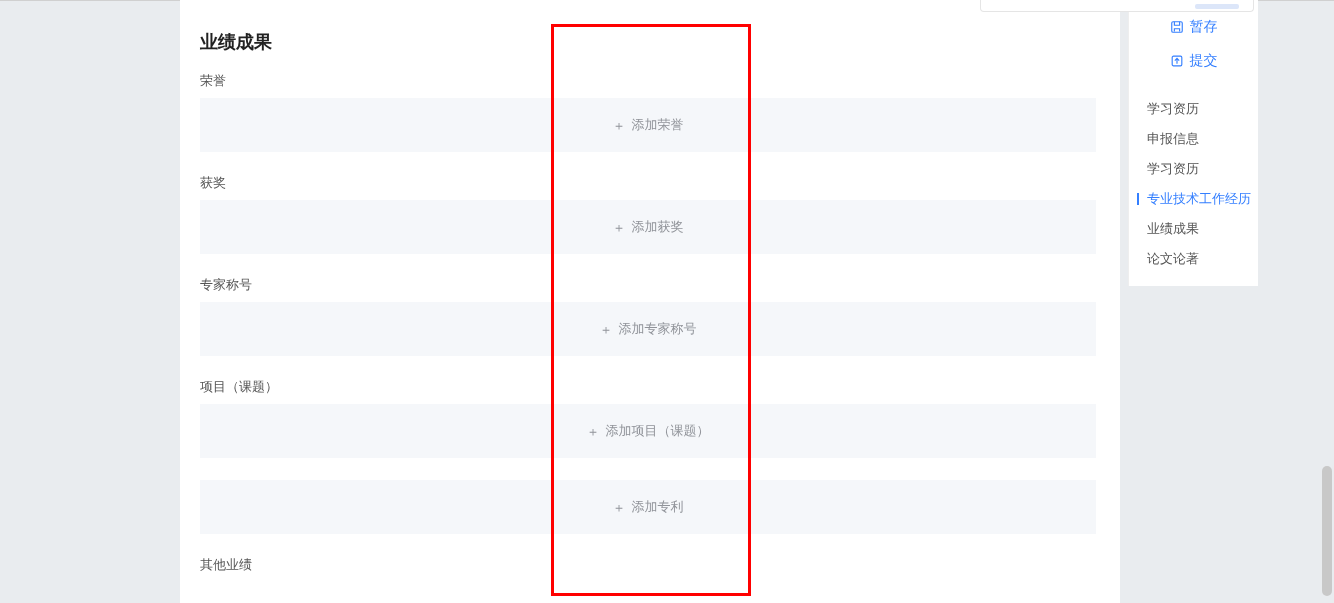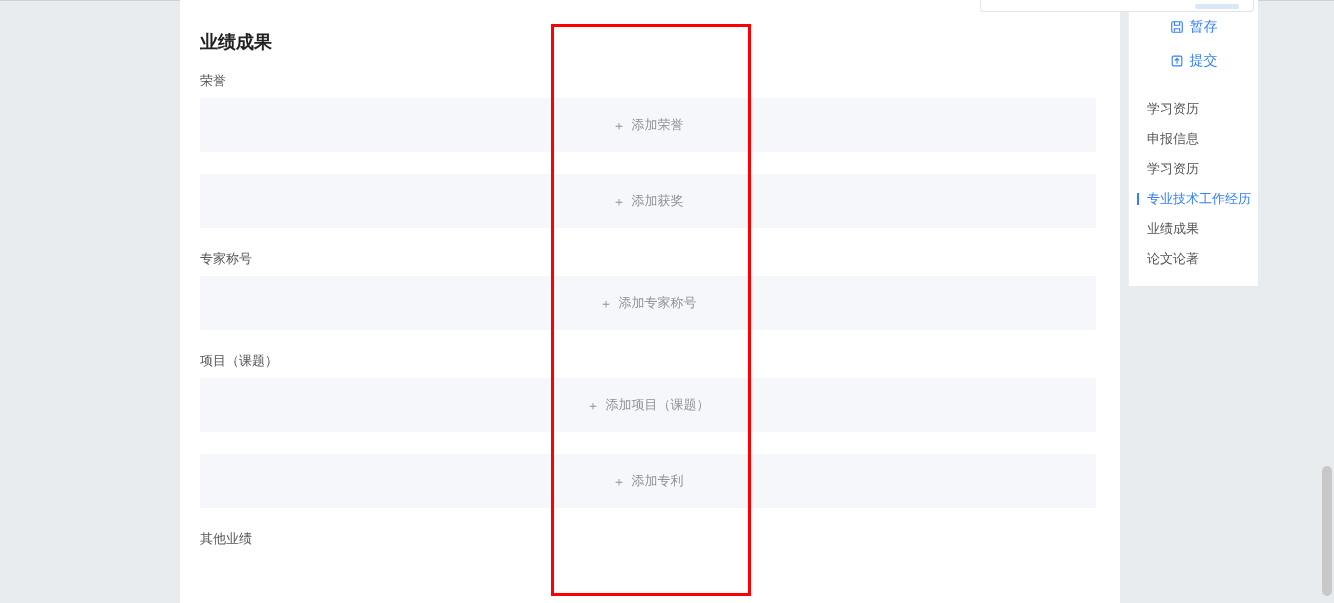--- a/index.html
+++ b/index.html
@@ -156,20 +156,21 @@
 
   <div class="content-card">
     <div class="section-title">业绩成果</div>
 
     <div class="sub-label">荣誉</div>
     <div class="add-strip">
       <span class="plus">＋</span>
       <span>添加荣誉</span>
     </div>
 
+    <div class="sub-label">获奖</div>
     <div class="add-strip">
       <span class="plus">＋</span>
       <span>添加获奖</span>
     </div>
 
     <div class="sub-label">专家称号</div>
     <div class="add-strip">
       <span class="plus">＋</span>
       <span>添加专家称号</span>
     </div>

